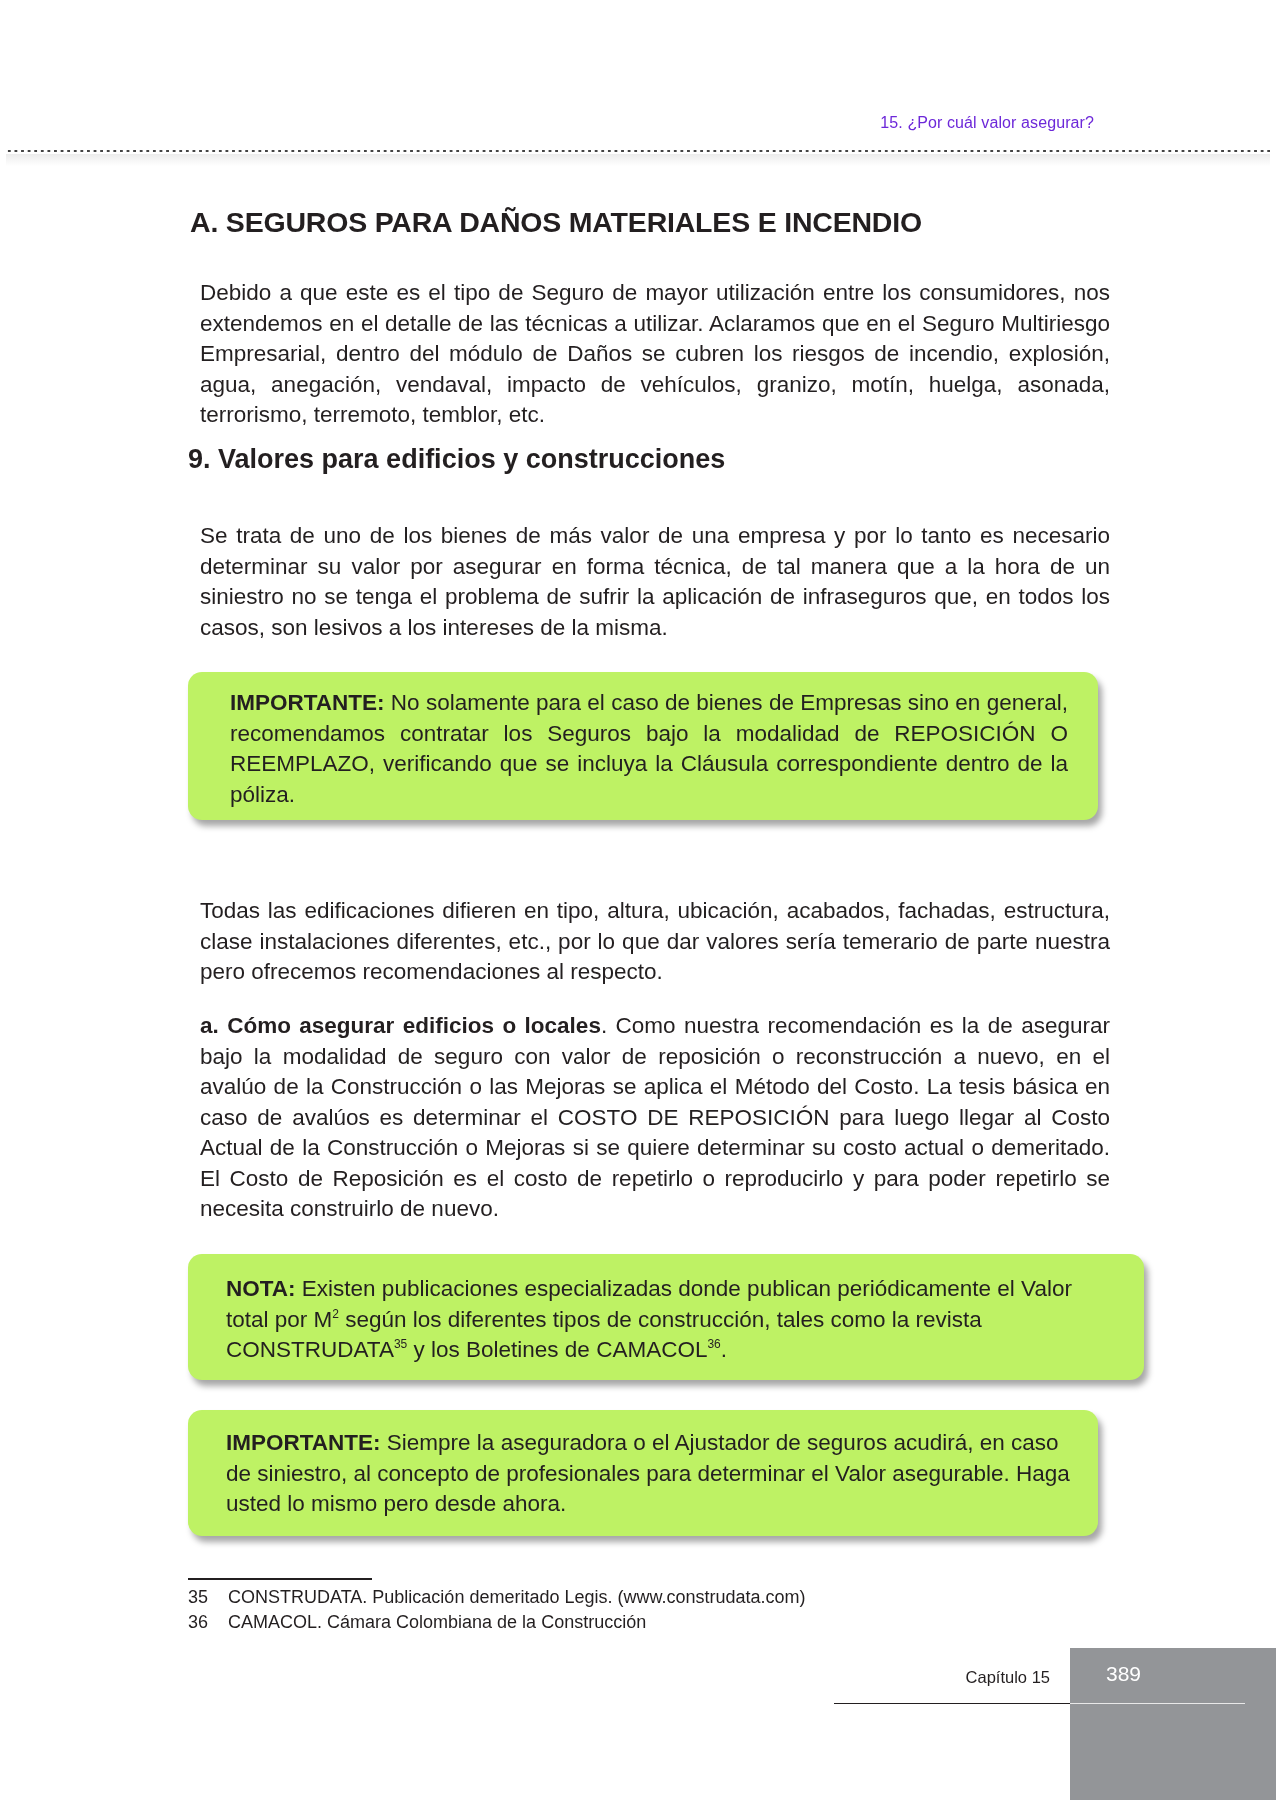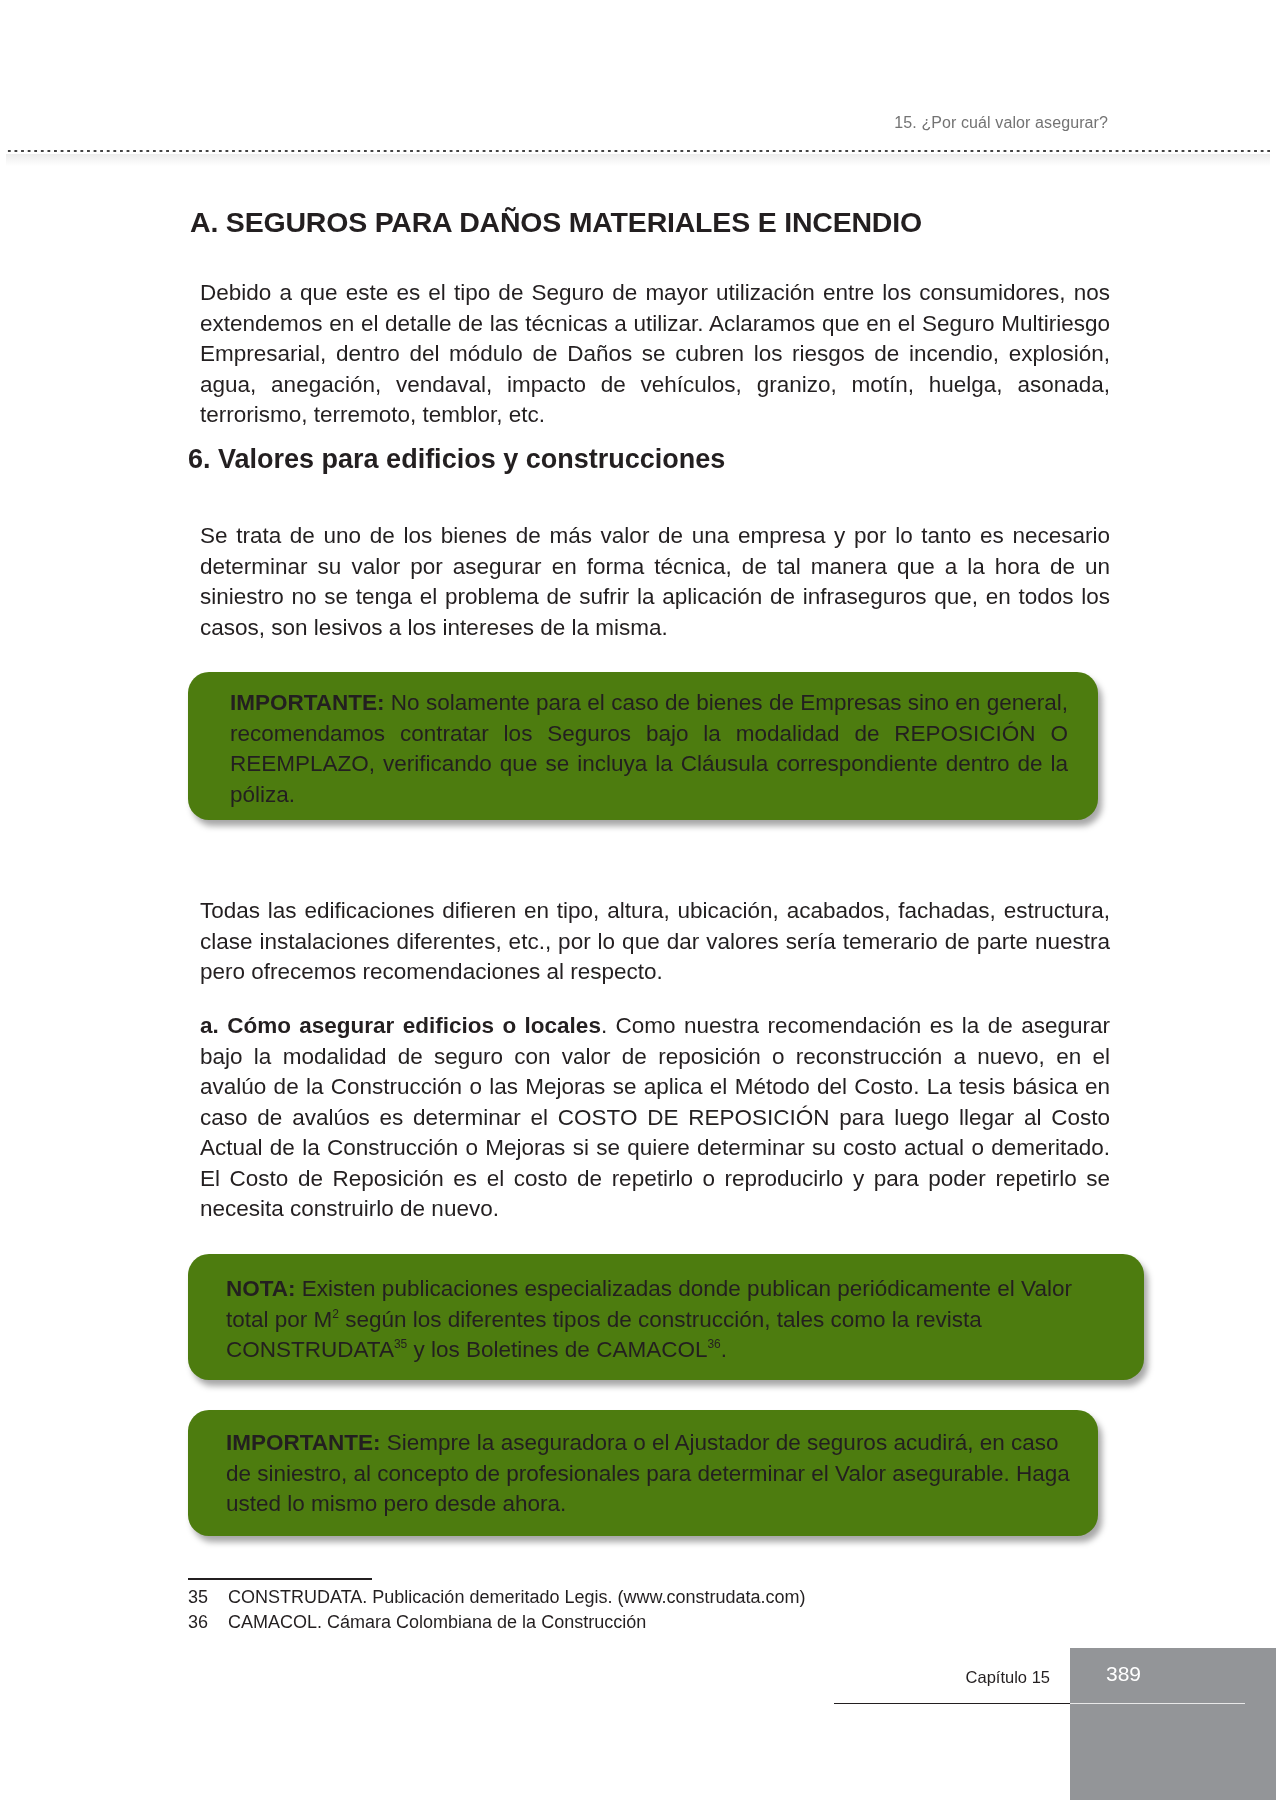--- a/index.html
+++ b/index.html
@@ -2,22 +2,22 @@
 <html><head>
   <meta charset="utf-8">
   <style>
     html, body { margin: 0; padding: 0; background: #ffffff; }
     body {
       width: 1276px; height: 1800px; position: relative; overflow: hidden;
       font-family: "Liberation Sans", "DejaVu Sans", sans-serif;
       color: #231f20;
     }
     .running-head {
-      position: absolute; top: 114px; right: 168px;
-      font-size: 16px; color: #737373; letter-spacing: 0.1px;
+      position: absolute; top: 114px; right: 182px;
+      font-size: 16px; color: #6d28d9; letter-spacing: 0.1px;
     }
     .dotted-rule {
       position: absolute; top: 149px; left: 6px; width: 1264px; height: 4px;
       background-image: radial-gradient(circle, #444 1.1px, transparent 1.3px);
       background-size: 6.6px 4px; background-repeat: repeat-x;
     }
     .dotted-shadow {
       position: absolute; top: 154px; left: 6px; width: 1264px; height: 12px;
       background: linear-gradient(#ececec, #ffffff);
     }
@@ -32,22 +32,22 @@
     .para {
       position: absolute; left: 0; width: 910px; margin: 12px;
       font-size: 22.5px; line-height: 30.5px; text-align: justify;
       color: #231f20;
     }
     h2.subsection-title {
       margin: 0; position: absolute; left: 0;
       font-size: 27px; font-weight: bold; color: #231f20;
     }
     .callout {
-      position: absolute; left: 0; background: #4d7c0f;
-      border-radius: 21px;
+      position: absolute; left: 0; background: #bef264;
+      border-radius: 14px;
       box-shadow: 4px 6px 6px rgba(0,0,0,0.35);
     }
     .callout p {
       margin: 0; font-size: 22.5px; line-height: 30.5px;
       text-align: justify; color: #231f20;
     }
     .callout b { font-weight: bold; }
     sup { font-size: 12px; line-height: 0; vertical-align: 9px; }
     .fn-rule {
       position: absolute; left: 188px; top: 1578px; width: 184px; height: 2px; background: #231f20;
@@ -79,21 +79,21 @@
 
 <div class="running-head">15. ¿Por cuál valor asegurar?</div>
 <div class="dotted-rule"></div>
 <div class="dotted-shadow"></div>
 
 <div class="content">
   <h1 class="section-title">A. SEGUROS PARA DAÑOS MATERIALES E INCENDIO</h1>
 
   <p class="para" style="top:66px">Debido a que este es el tipo de Seguro de mayor utilización entre los consumidores, nos extendemos en el detalle de las técnicas a utilizar. Aclaramos que en el Seguro Multiriesgo Empresarial, dentro del módulo de Daños se cubren los riesgos de incendio, explosión, agua, anegación, vendaval, impacto de vehículos, granizo, motín, huelga, asonada, terrorismo, terremoto, temblor, etc.</p>
 
-  <h2 class="subsection-title" style="top:244px">6. Valores para edificios y construcciones</h2>
+  <h2 class="subsection-title" style="top:244px">9. Valores para edificios y construcciones</h2>
 
   <p class="para" style="top:309px">Se trata de uno de los bienes de más valor de una empresa y por lo tanto es necesario determinar su valor por asegurar en forma técnica, de tal manera que a la hora de un siniestro no se tenga el problema de sufrir la aplicación de infraseguros que, en todos los casos, son lesivos a los intereses de la misma.</p>
 
   <div class="callout" style="top:472px; width:910px; height:148px;">
     <p style="position:absolute; left:42px; top:16px; width:838px;"><b>IMPORTANTE:</b><span> No solamente para el caso de bienes de Empresas sino en general, recomendamos contratar los Seguros bajo la modalidad de REPOSICIÓN O REEMPLAZO, verificando que se incluya la Cláusula correspondiente dentro de la póliza.</span></p>
   </div>
 
   <p class="para" style="top:684px">Todas las edificaciones difieren en tipo, altura, ubicación, acabados, fachadas, estructura, clase instalaciones diferentes, etc., por lo que dar valores sería temerario de parte nuestra pero ofrecemos recomendaciones al respecto.</p>
 
   <p class="para" style="top:799px"><b>a. Cómo asegurar edificios o locales</b><span>. Como nuestra recomendación es la de asegurar bajo la modalidad de seguro con valor de reposición o reconstrucción a nuevo, en el avalúo de la Construcción o las Mejoras se aplica el Método del Costo. La tesis básica en caso de avalúos es determinar el COSTO DE REPOSICIÓN para luego llegar al Costo Actual de la Construcción o Mejoras si se quiere determinar su costo actual o demeritado. El Costo de Reposición es el costo de repetirlo o reproducirlo y para poder repetirlo se necesita construirlo de nuevo.</span></p>

